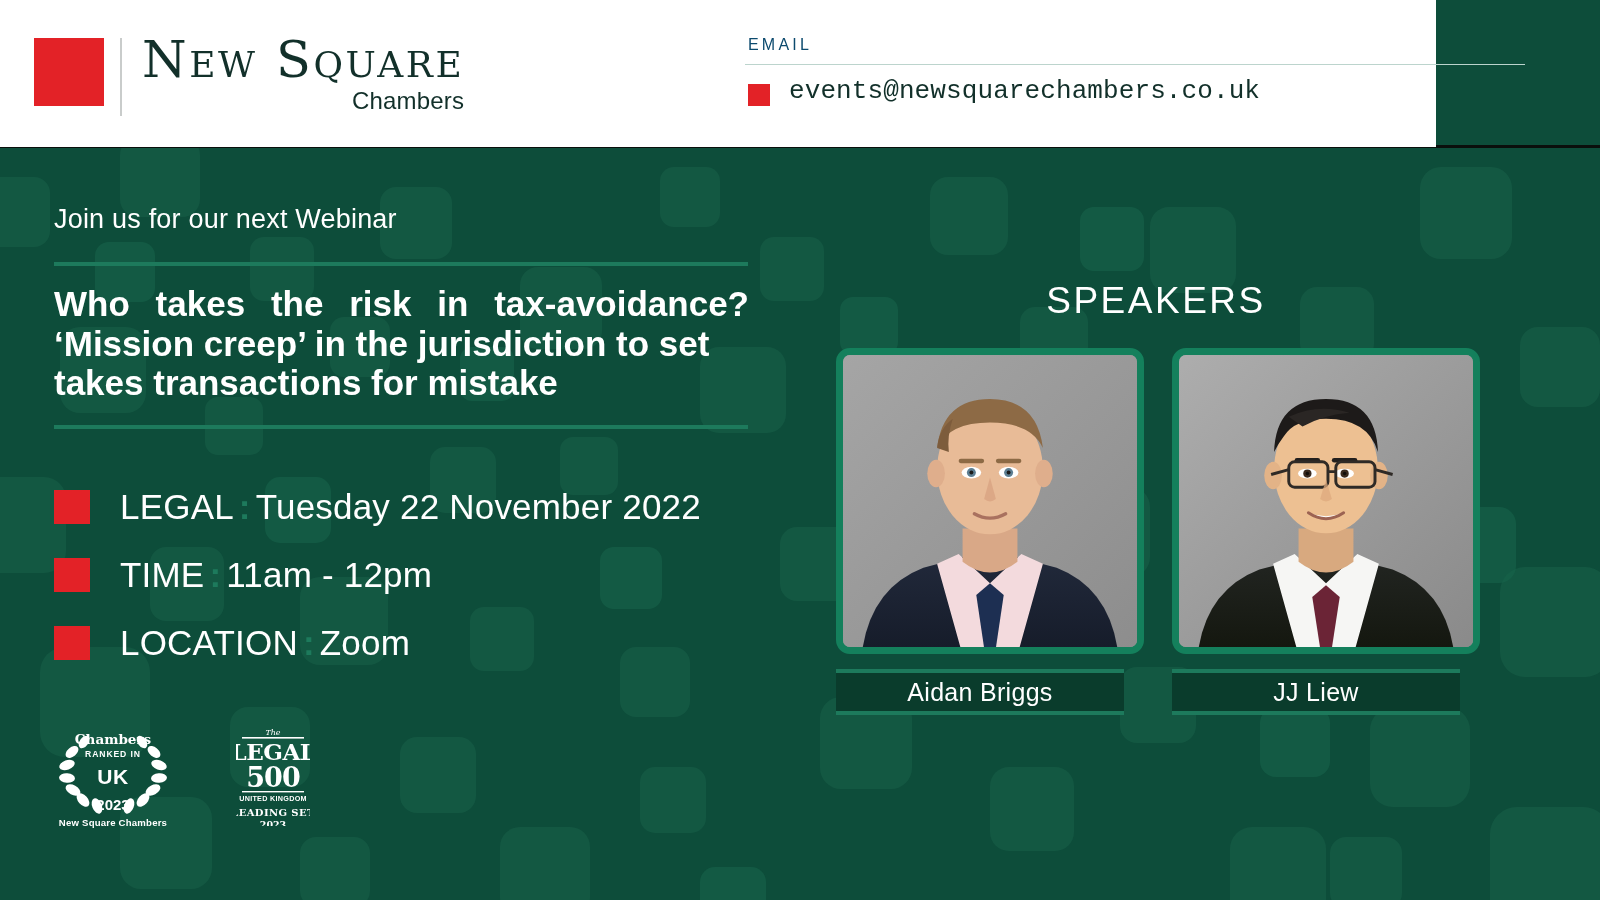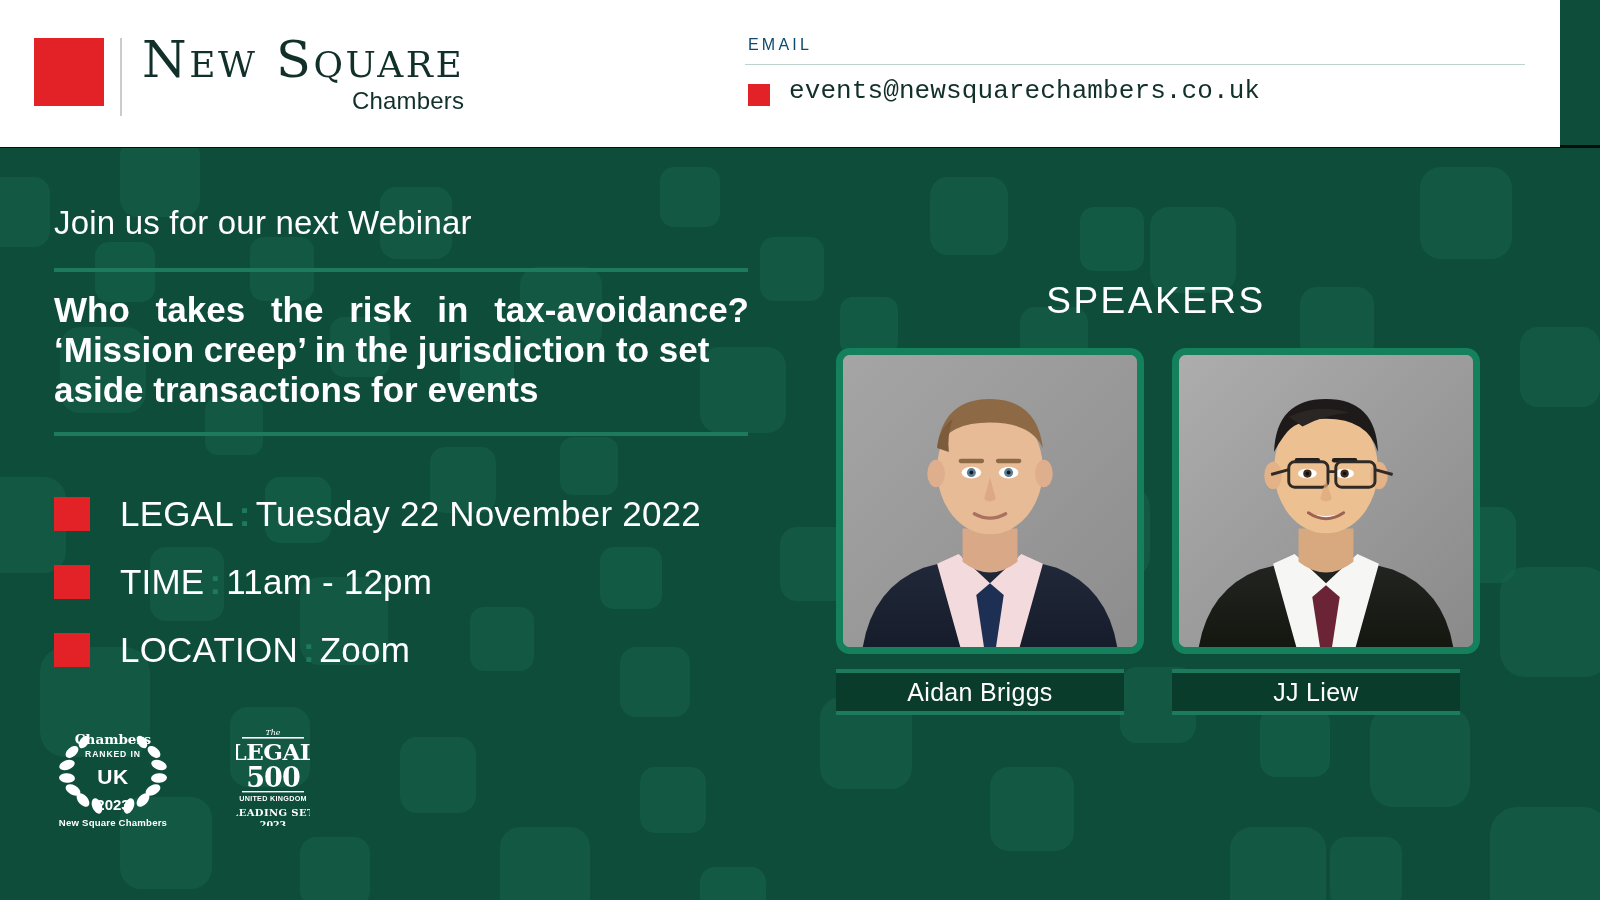--- a/index.html
+++ b/index.html
@@ -6,21 +6,21 @@
   * { margin:0; padding:0; box-sizing:border-box; }
   html,body { width:1600px; height:900px; overflow:hidden; }
   body {
     font-family:"Liberation Sans", sans-serif;
     background:#0d4d3a;
   }
   #page { position:relative; width:1600px; height:900px; overflow:hidden; background:#0d4d3a; }
 
   
   .header {
-    position:absolute; left:0; top:0; width:1560px; height:147px;
+    position:absolute; left:0; top:0; width:1436px; height:147px;
     background:#ffffff; z-index:20;
   }
   .header-rule {
     position:absolute; left:0; top:145px; width:1600px; height:3px;
     background:#0a0f0c;
   }
 
   
   .logo-wrap { position:absolute; left:34px; top:38px; display:flex; align-items:flex-start; }
   .logo-square { width:70px; height:68px; background:#e32227; }
@@ -66,21 +66,21 @@
     letter-spacing:0.1px;
   }
 
   
   .bg { position:absolute; left:0; top:147px; width:1600px; height:753px; overflow:hidden; background:#0d4d3a; }
   .bg svg { display:block; }
 
   
   .left { position:absolute; left:54px; top:205px; width:700px; z-index:10; }
   .join {
-    font-size:33px; color:#ffffff; font-weight:400; letter-spacing:0.2px;
+    font-size:27px; color:#ffffff; font-weight:400; letter-spacing:0.2px;
     line-height:1.1;
   }
   .rule-top { width:694px; height:4px; background:#1d7a5c; margin-top:27px; }
   .rule-bot { width:694px; height:4px; background:#1d7a5c; margin-top:22px; }
   .talk-title {
     margin-top:18px;
     font-size:35px; color:#ffffff; font-weight:700;
     line-height:1.14; width:695px;
     text-align:justify;
   }
@@ -219,21 +219,21 @@
 
   </div>
   <div class="header-rule"></div>
 
   <div class="left">
     <div class="join">Join us for our next Webinar</div>
     <div class="rule-top"></div>
     <div class="talk-title">
       <span class="l1">Who takes the risk in tax-avoidance?</span>
       <span class="l2">‘Mission creep’ in the jurisdiction to set</span>
-      <span class="l3">aside transactions for events</span>
+      <span class="l3">takes transactions for mistake</span>
     </div>
     <div class="rule-bot"></div>
 
     <div class="details">
       <div class="detail-row">
         <div class="detail-dot"></div>
         <div class="detail-text">
           <span class="detail-key">LEGAL</span><span class="detail-sep">:</span><span class="detail-val">Tuesday 22 November 2022</span>
         </div>
       </div>

